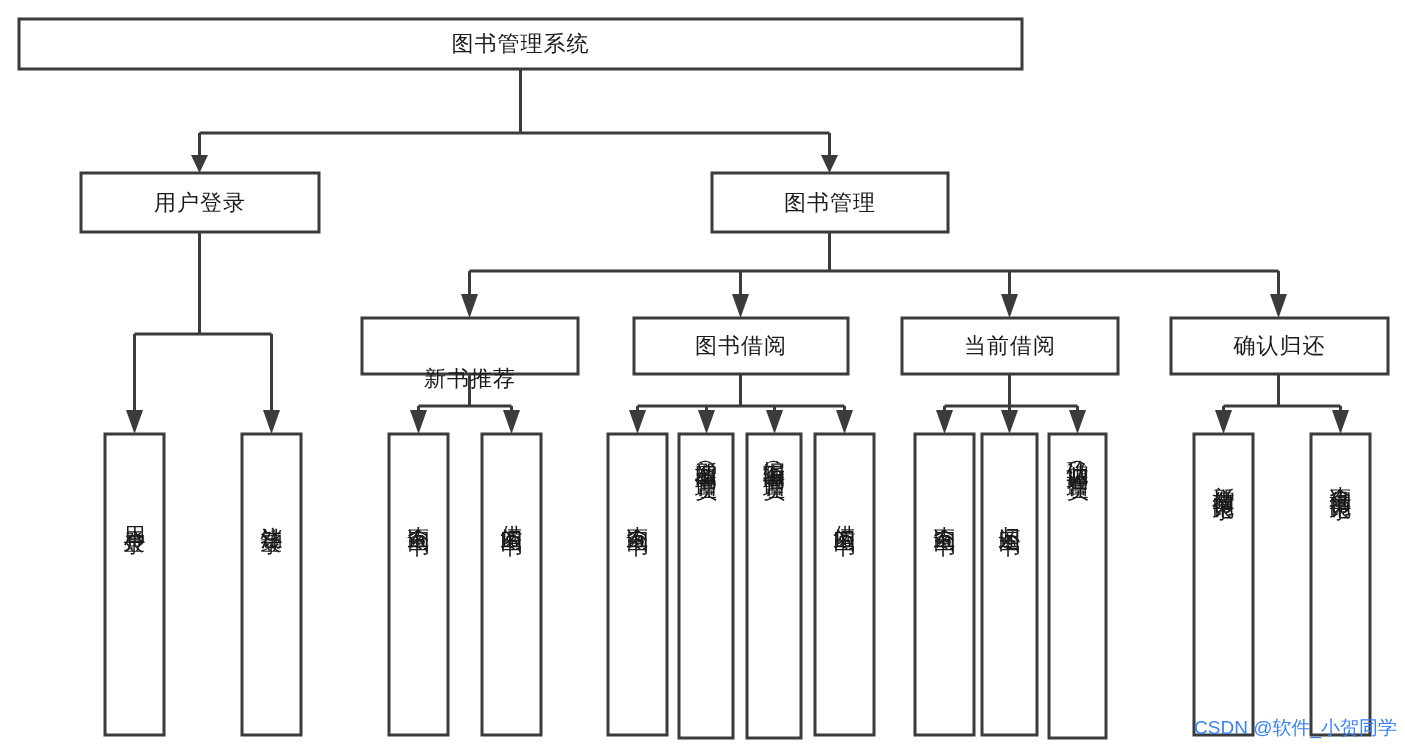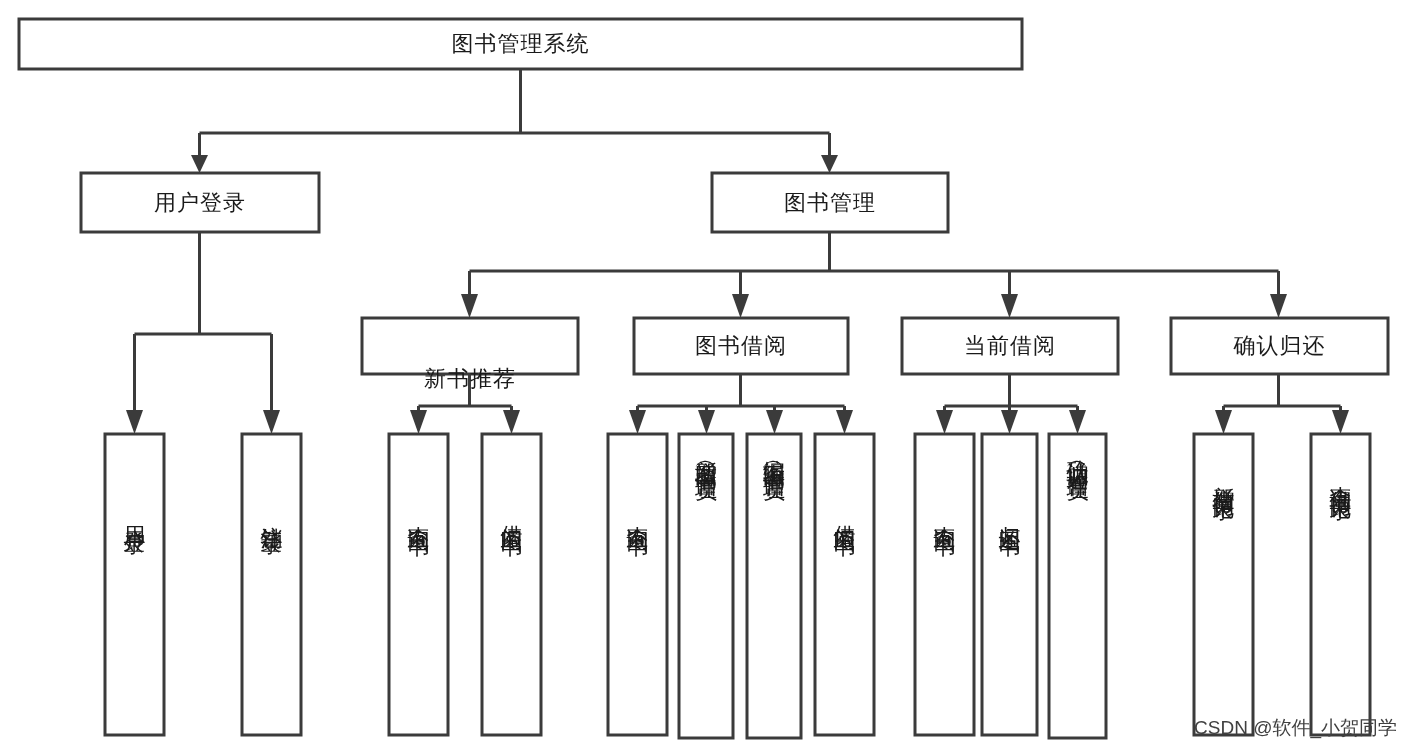--- a/index.html
+++ b/index.html
@@ -73,21 +73,21 @@
     color: #1a1a1a;
     letter-spacing: 1px;
     white-space: nowrap;
   }
   #watermark {
     position: absolute;
     right: 8px;
     bottom: 6px;
     font-family: "Liberation Sans", "DejaVu Sans", sans-serif;
     font-size: 19px;
-    color: #404040;
+    color: #3b82f6;
     white-space: nowrap;
     pointer-events: none;
   }
 </style>
 </head>
 <body>
 
 <div id="diagram-root">
 
   <svg id="diagram-svg" viewBox="0 0 1405 747">

